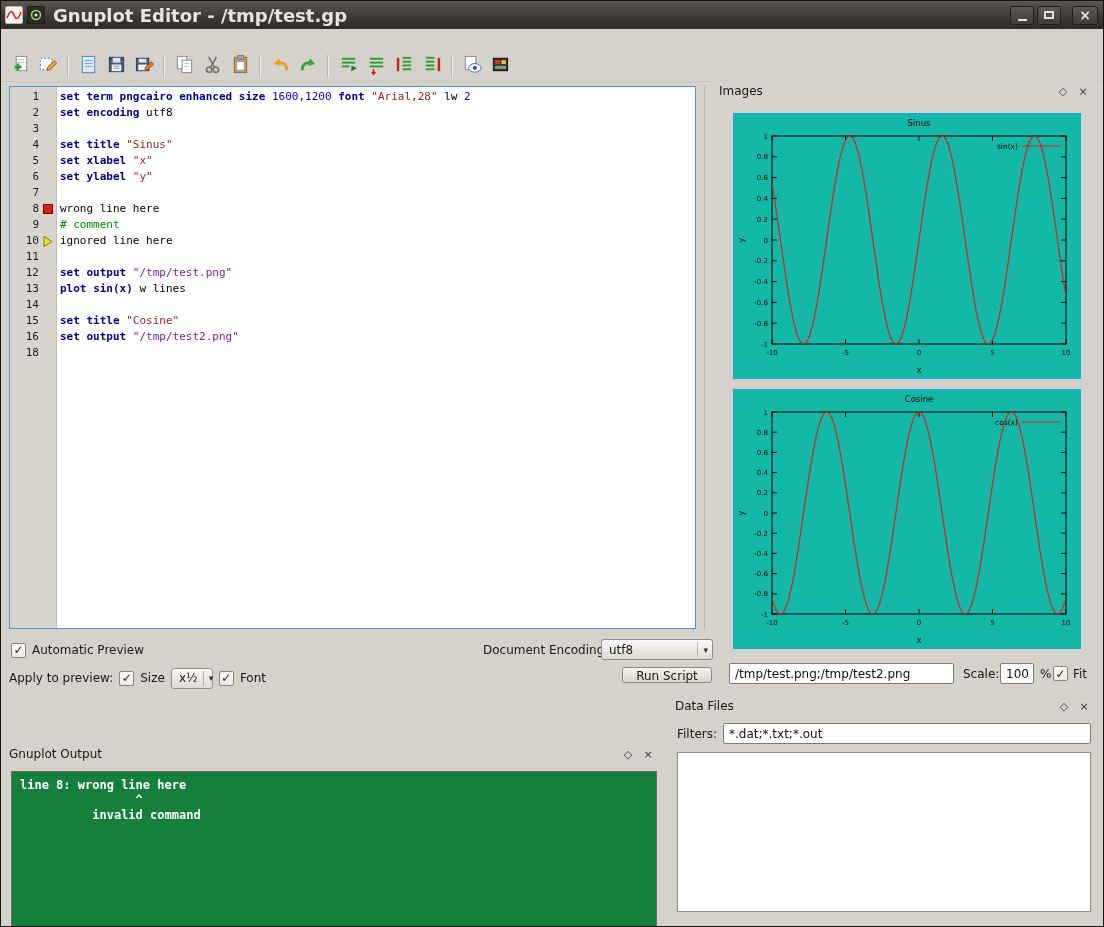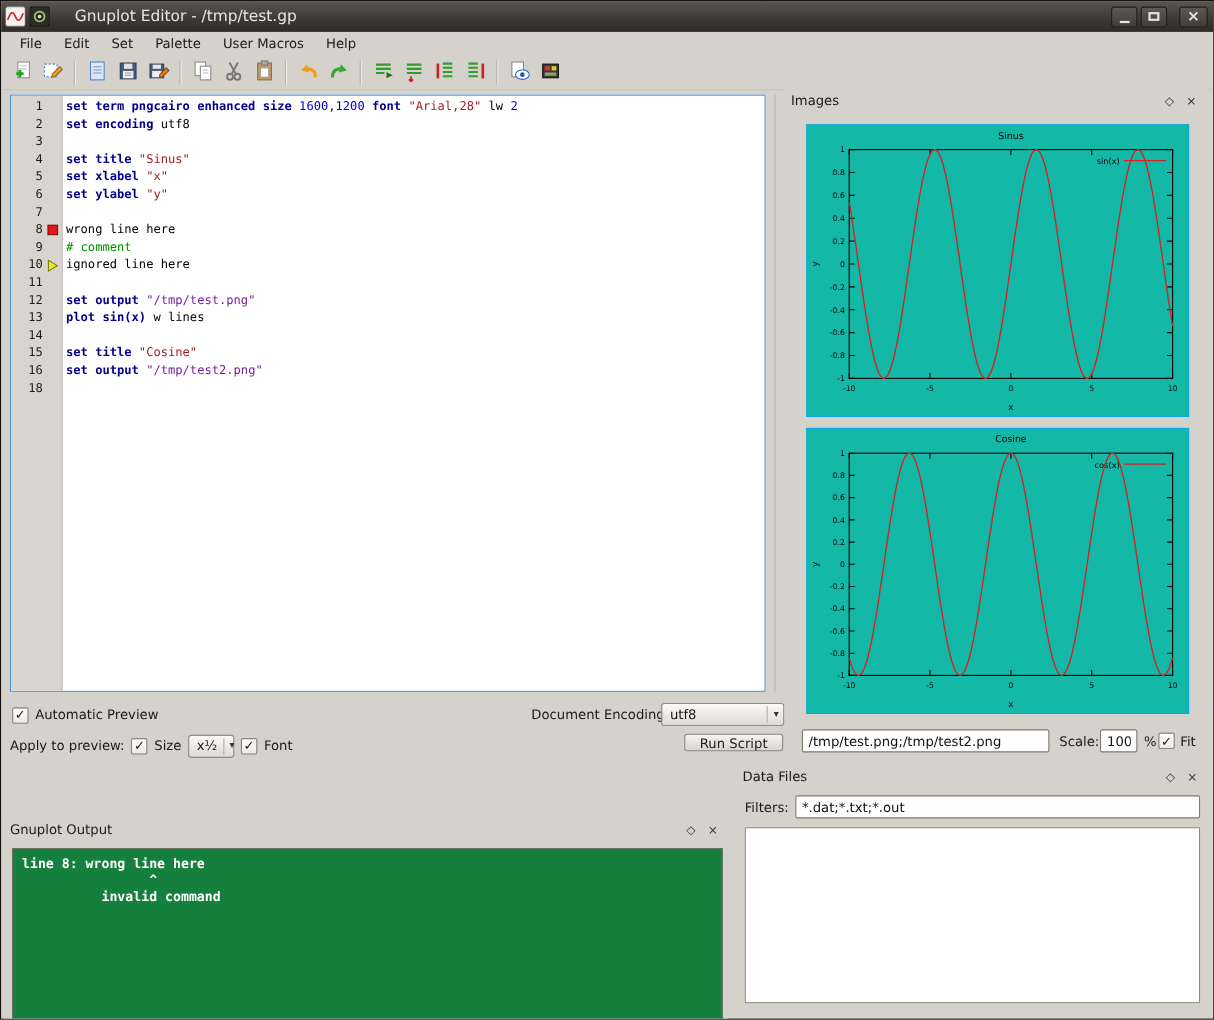--- a/index.html
+++ b/index.html
@@ -2,21 +2,21 @@
 <html><head>
 <meta charset="utf-8">
 <style>
   *{box-sizing:border-box;}
   body{margin:0;width:1104px;height:927px;background:#555;font-family:"DejaVu Sans","Liberation Sans",sans-serif;font-size:12px;color:#1a1a1a;}
   .window{position:relative;width:1104px;height:927px;background:#d5d1cb;border:1px solid #141311;overflow:hidden;}
 
   
   .titlebar{position:absolute;left:0;top:0;right:0;height:28px;background:linear-gradient(#5a5751,#3c3935 60%,#2f2c28);display:flex;align-items:center;padding:0 4px;gap:4px;}
   .ticon{width:18px;height:18px;display:flex;}
-  .title{color:#e9e5dd;font-weight:normal;font-size:14px;margin-left:19px;flex:1;}
+  .title{color:#e9e5dd;font-weight:bold;font-size:18px;margin-left:4px;flex:1;}
   .winbtns{display:flex;gap:3px;align-items:center;margin-right:1px;}
   .wbtn{width:24px;height:19px;border:1px solid #232119;border-radius:3px;background:linear-gradient(#5d5a54,#403d38);display:flex;align-items:center;justify-content:center;color:#e7e3da;cursor:default;}
   .wbtn.close{width:26px;margin-left:8px;font-size:14px;font-weight:bold;}
   .glyph-min{width:9px;height:2px;background:#e7e3da;margin-top:9px;}
   .glyph-max{width:10px;height:8px;border:2px solid #e7e3da;}
 
   
   .menubar{position:absolute;top:28px;left:0;right:0;height:22px;display:flex;align-items:center;padding-left:8px;gap:2px;}
   .menu-item{padding:2px 9px;border-radius:2px;}
   .toolbar{position:absolute;top:50px;left:0;right:0;height:31px;display:flex;align-items:center;padding-left:5px;border-bottom:1px solid #c8c4be;}
@@ -93,28 +93,20 @@
         </div>
       <div class="wbtn">
           <span class="glyph-max"></span>
         </div>
       <div class="wbtn close">
           <span>×</span>
         </div>
     </div>
   </div>
 
-  <div class="menubar" id="menubar">
-      <div class="menu-item">File</div>
-      <div class="menu-item">Edit</div>
-      <div class="menu-item">Set</div>
-      <div class="menu-item">Palette</div>
-      <div class="menu-item">User Macros</div>
-      <div class="menu-item">Help</div>
-    </div>
   <div class="toolbar" id="toolbar">
       <div class="tb-btn">
         <span><svg viewBox="0 0 22 22">
             <rect x="6.5" y="2.5" width="11" height="15" fill="#fff" stroke="#8a8a8a"></rect>
             <line x1="8" y1="6" x2="15" y2="6" stroke="#bbb"></line>
             <line x1="8" y1="9" x2="15" y2="9" stroke="#bbb"></line>
             <path d="M5 13.5h7M8.5 10v7" stroke="#1fa11f" stroke-width="2.6"></path>
           </svg></span>
       </div>
       <div class="tb-btn">

